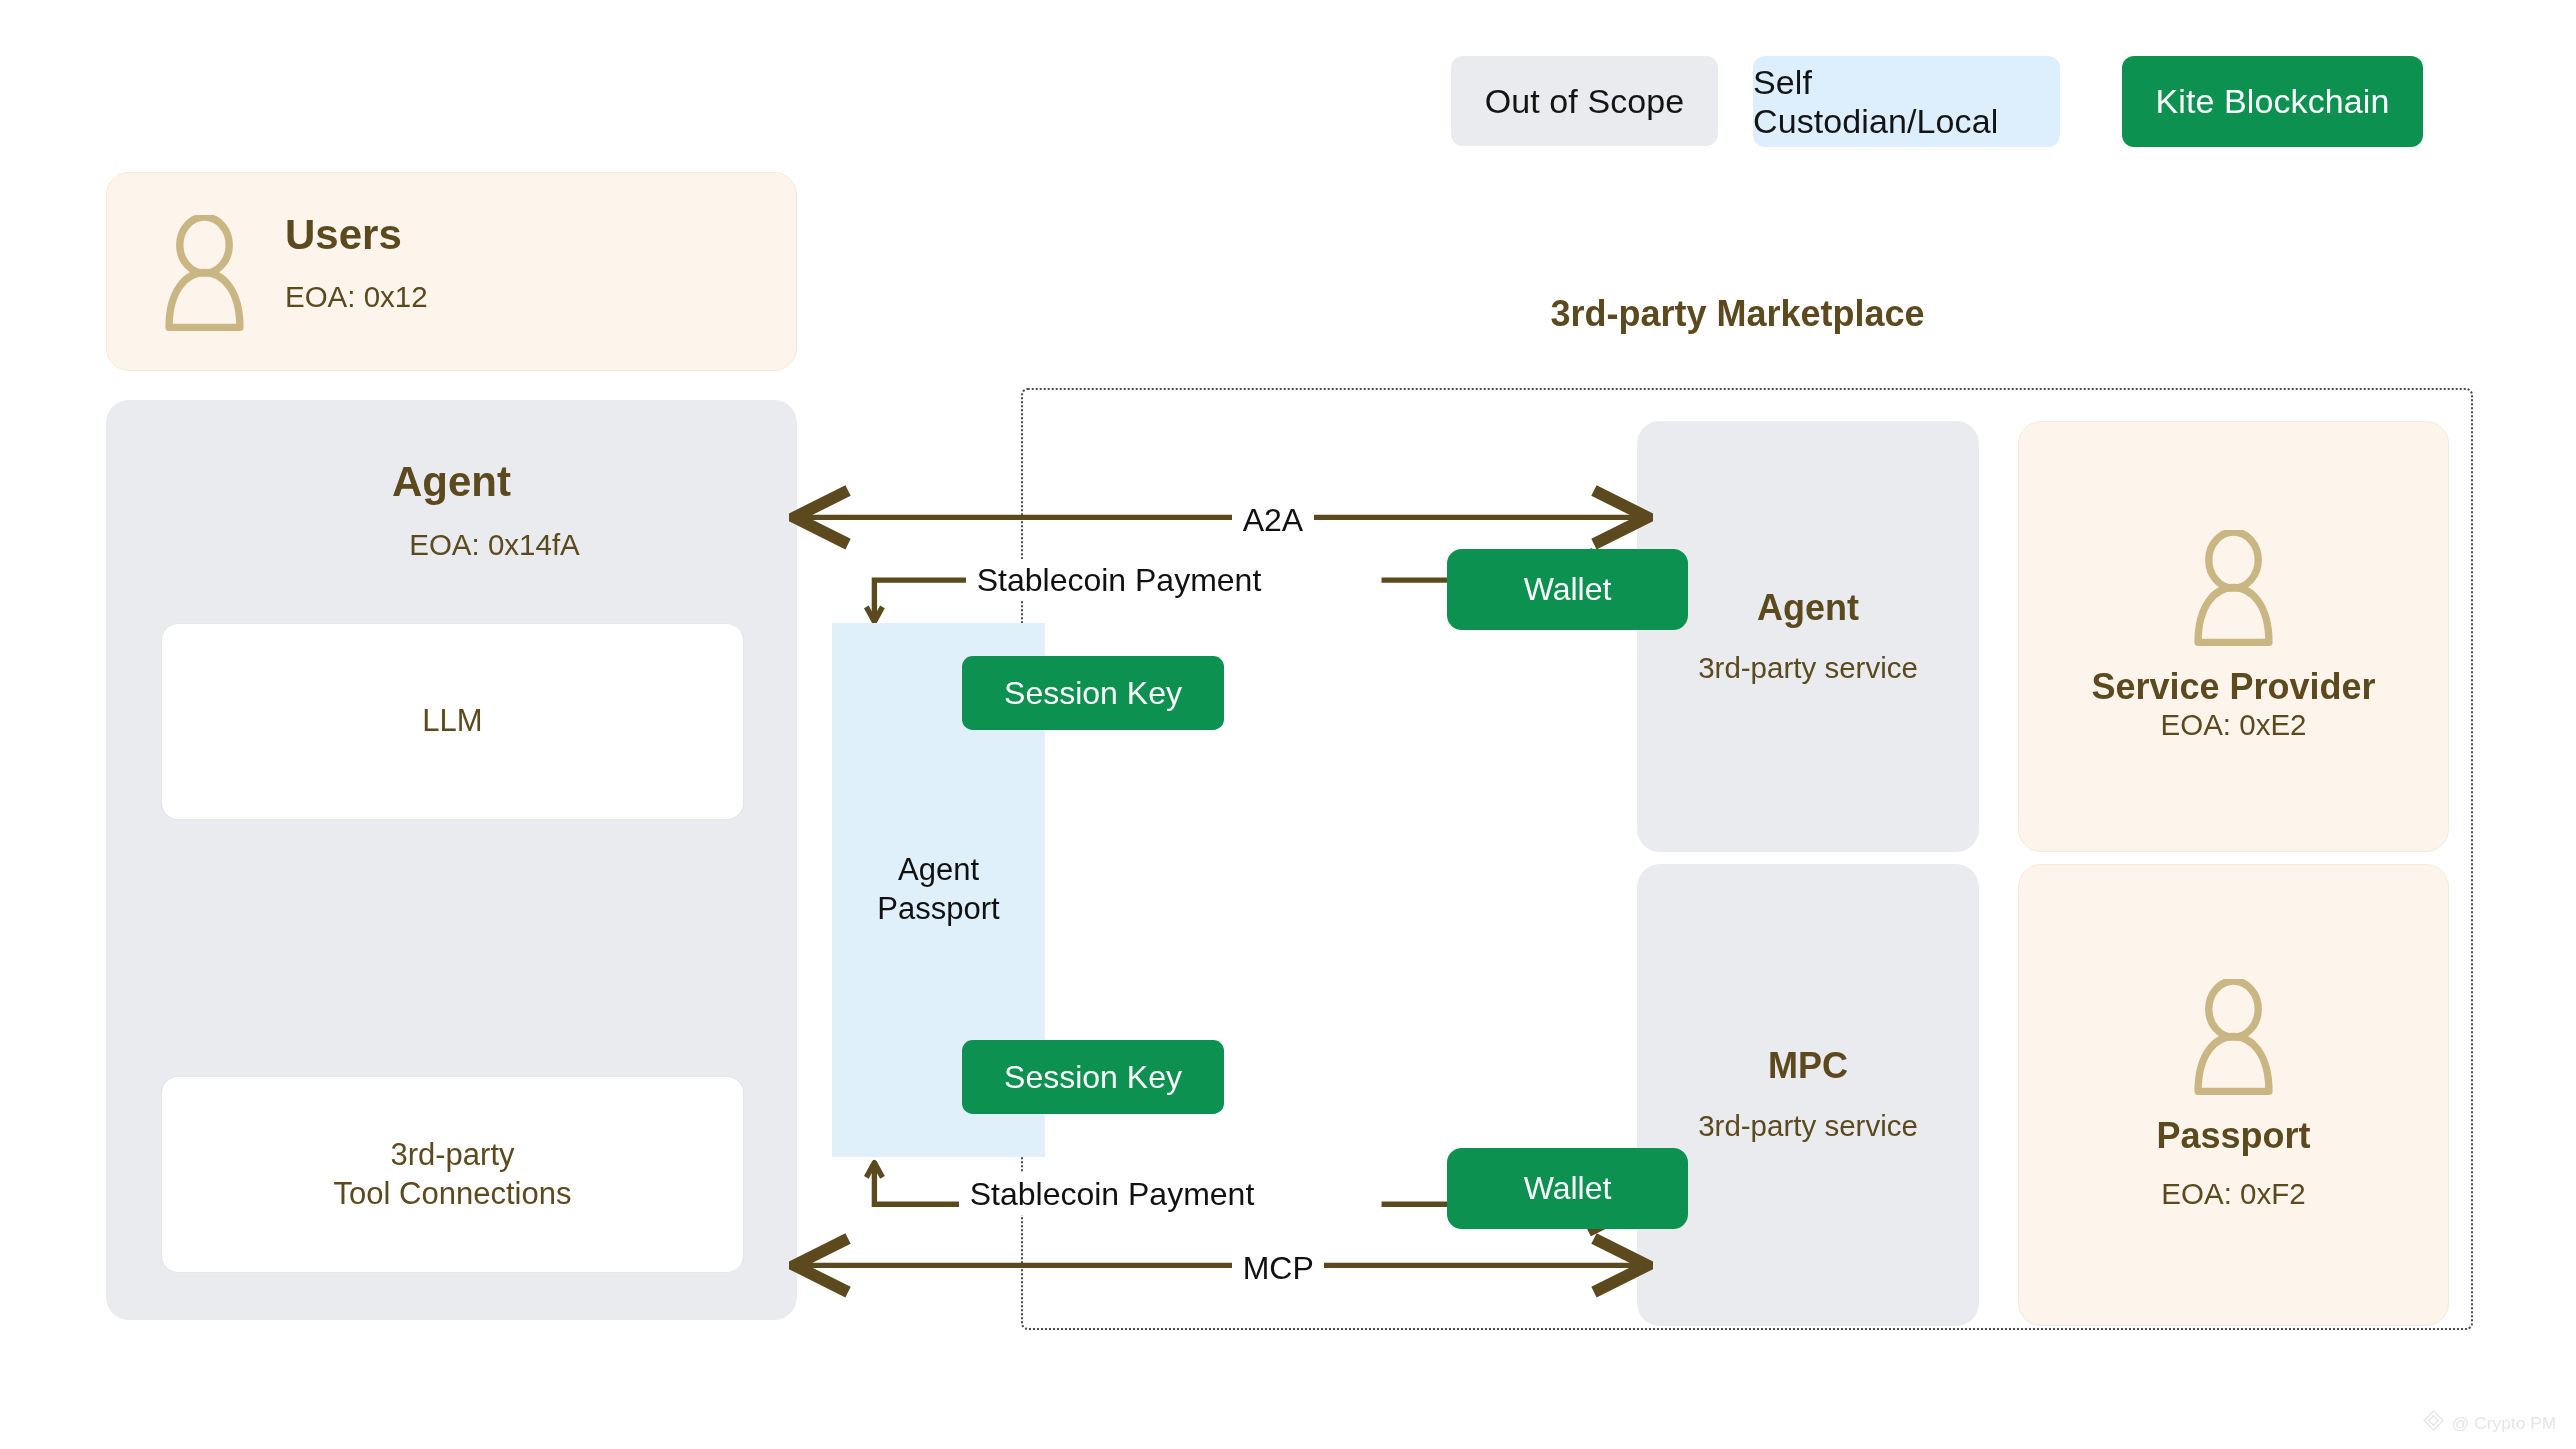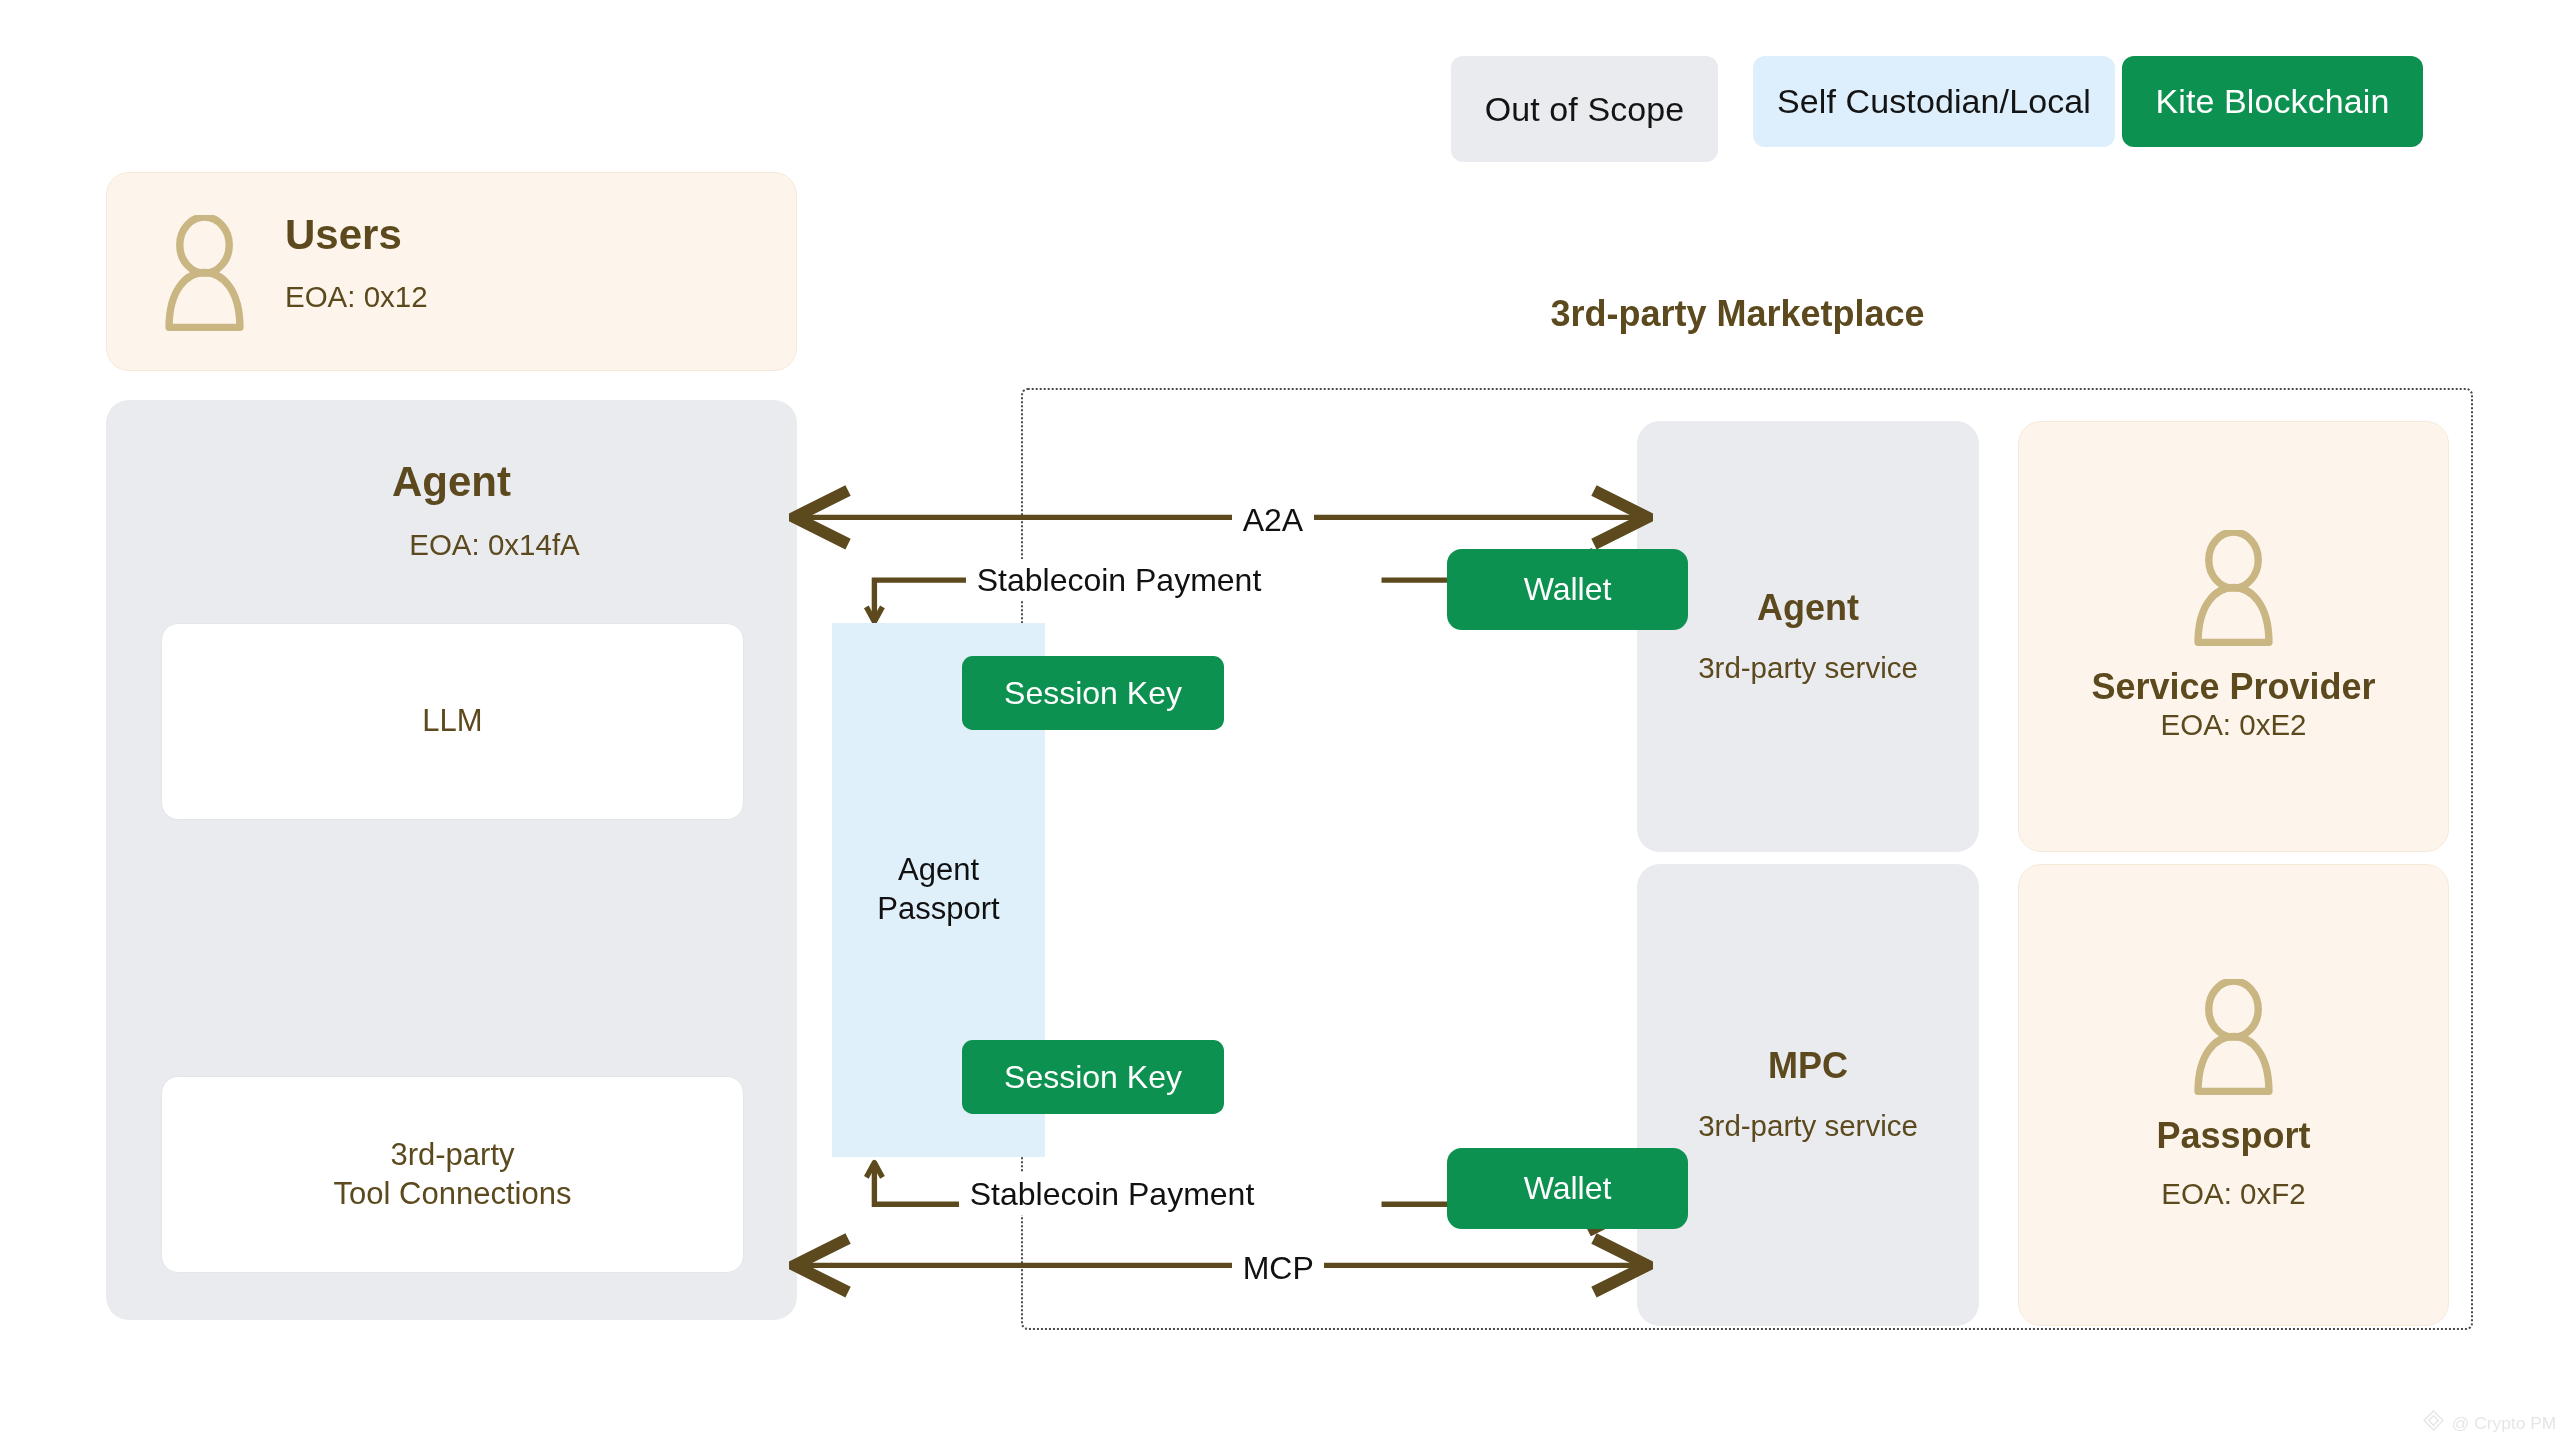--- a/index.html
+++ b/index.html
@@ -58,24 +58,24 @@
   
   .person{position:absolute;}
 
   
   .wm{position:absolute;display:flex;align-items:center;gap:6.7px;
       color:#e3e3e3;font-size:17.4px;opacity:.9;}
 </style>
 </head>
 <body>
 
-<div class="legend-chip chip-gray" style="left:1451px;top:56px;width:267px;height:106px;">
+<div class="legend-chip chip-gray" style="left:1451px;top:56px;width:267px;height:90px;">
   <span>Out of Scope</span>
 </div>
-<div class="legend-chip chip-blue" style="left:1753px;top:56px;width:362px;height:91px;">
+<div class="legend-chip chip-blue" style="left:1753px;top:56px;width:307px;height:91px;">
   <span>Self Custodian/Local</span>
 </div>
 <div class="legend-chip chip-green" style="left:2122px;top:56px;width:301px;height:91px;">
   <span>Kite Blockchain</span>
 </div>
 
 <div class="card card-cream" style="left:106px;top:172px;width:691px;height:199px;">
   <div class="person" style="left:47px;top:42px;width:101px;height:117px;">
     <svg width="101" height="117" viewBox="0 0 150 175">
       <ellipse cx="75" cy="45" rx="37" ry="42" fill="none" stroke="#c9b683" stroke-width="11"></ellipse>

